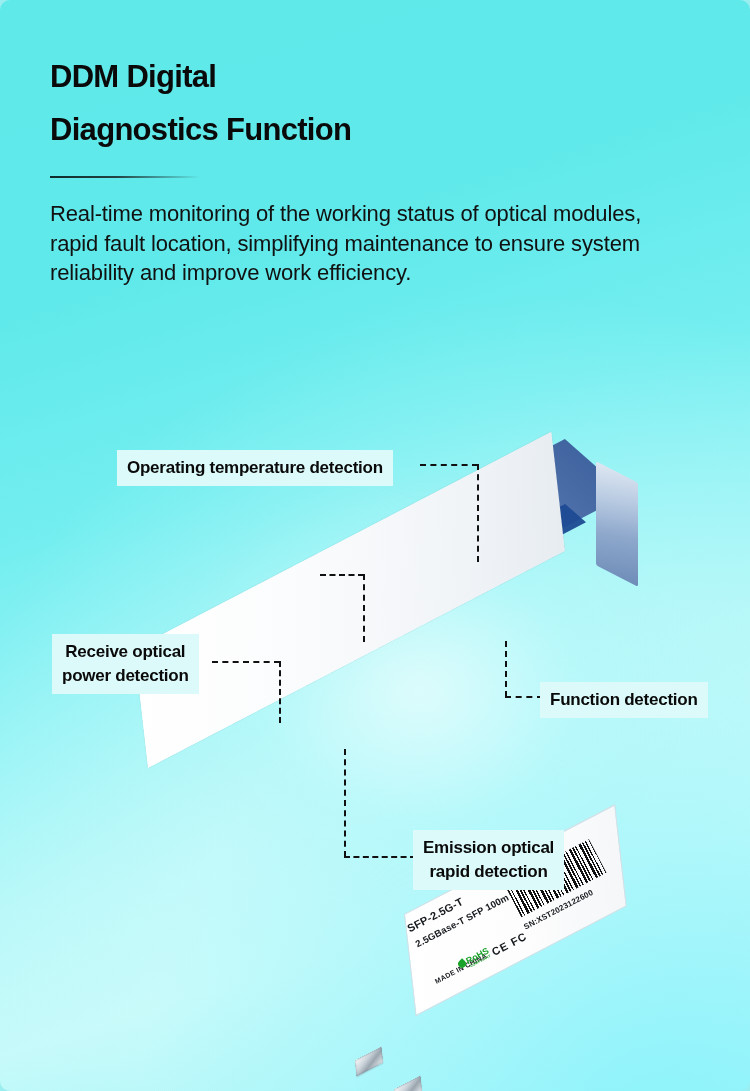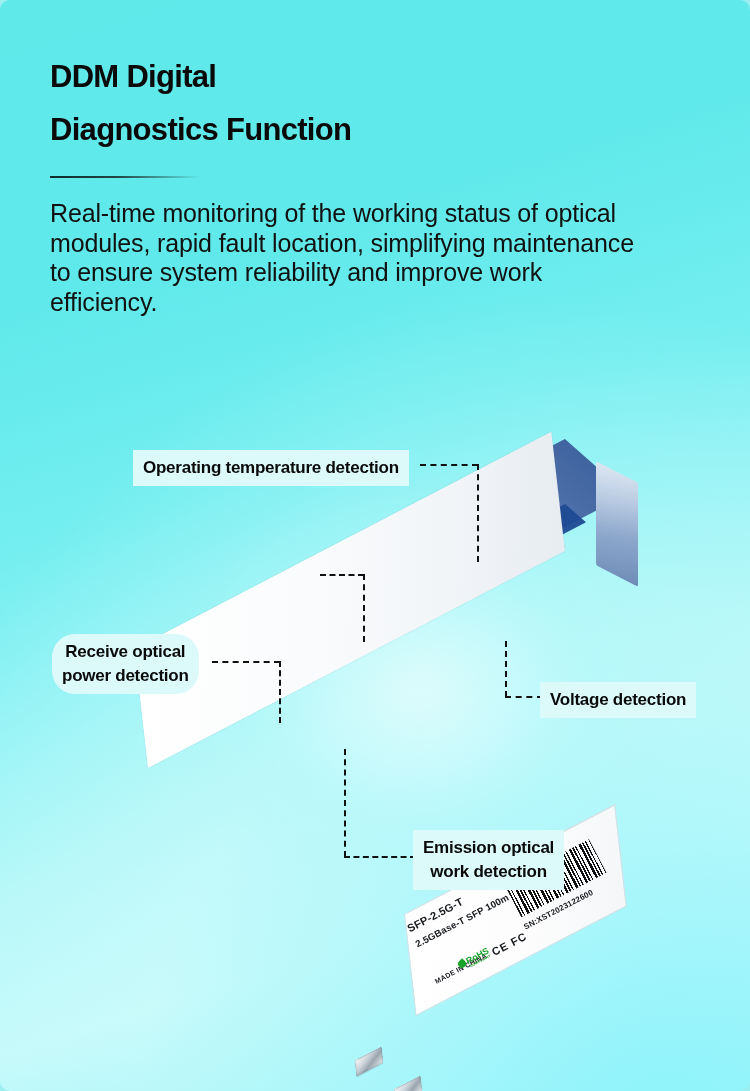--- a/index.html
+++ b/index.html
@@ -39,21 +39,21 @@
     letter-spacing:-0.7px;
     white-space:pre-line;
   }
   .divider {
     margin-top:20px;
     width:150px; height:2px;
     background:linear-gradient(to right,#0e2b2b 0%,#234444 45%,rgba(60,120,120,0) 100%);
   }
   .lede {
     margin-top:21px;
-    font-size:25px;
+    font-size:22px;
     line-height:29.5px;
     color:#111;
     letter-spacing:-0.15px;
     max-width:600px;
   }
 
   
   .label {
     position:absolute;
     background:#ddfafb;
@@ -229,24 +229,24 @@
 
   <div class="lead h" style="left:212px; top:661px; width:68px;"></div>
   <div class="lead v" style="left:279px; top:661px; height:62px;"></div>
 
   <div class="lead v" style="left:505px; top:641px; height:56px;"></div>
   <div class="lead h" style="left:505px; top:696px; width:38px;"></div>
 
   <div class="lead v" style="left:344px; top:749px; height:108px;"></div>
   <div class="lead h" style="left:344px; top:856px; width:72px;"></div>
 
-  <div class="label" style="left:133px; top:450px;">Operating temperature detection</div>
-
-
-  <div class="label two" style="left:52px; top:634px;border-radius:23px;">Receive optical
+  <div class="label" style="left:117px; top:450px;">Operating temperature detection</div>
+
+
+  <div class="label two" style="left:52px; top:634px;">Receive optical
 power detection</div>
 
-  <div class="label" style="left:540px; top:682px;">Voltage detection</div>
+  <div class="label" style="left:540px; top:682px;">Function detection</div>
 
   <div class="label two" style="left:413px; top:830px;">Emission optical
-work detection</div>
+rapid detection</div>
 
 </div>
 
 </body></html>

